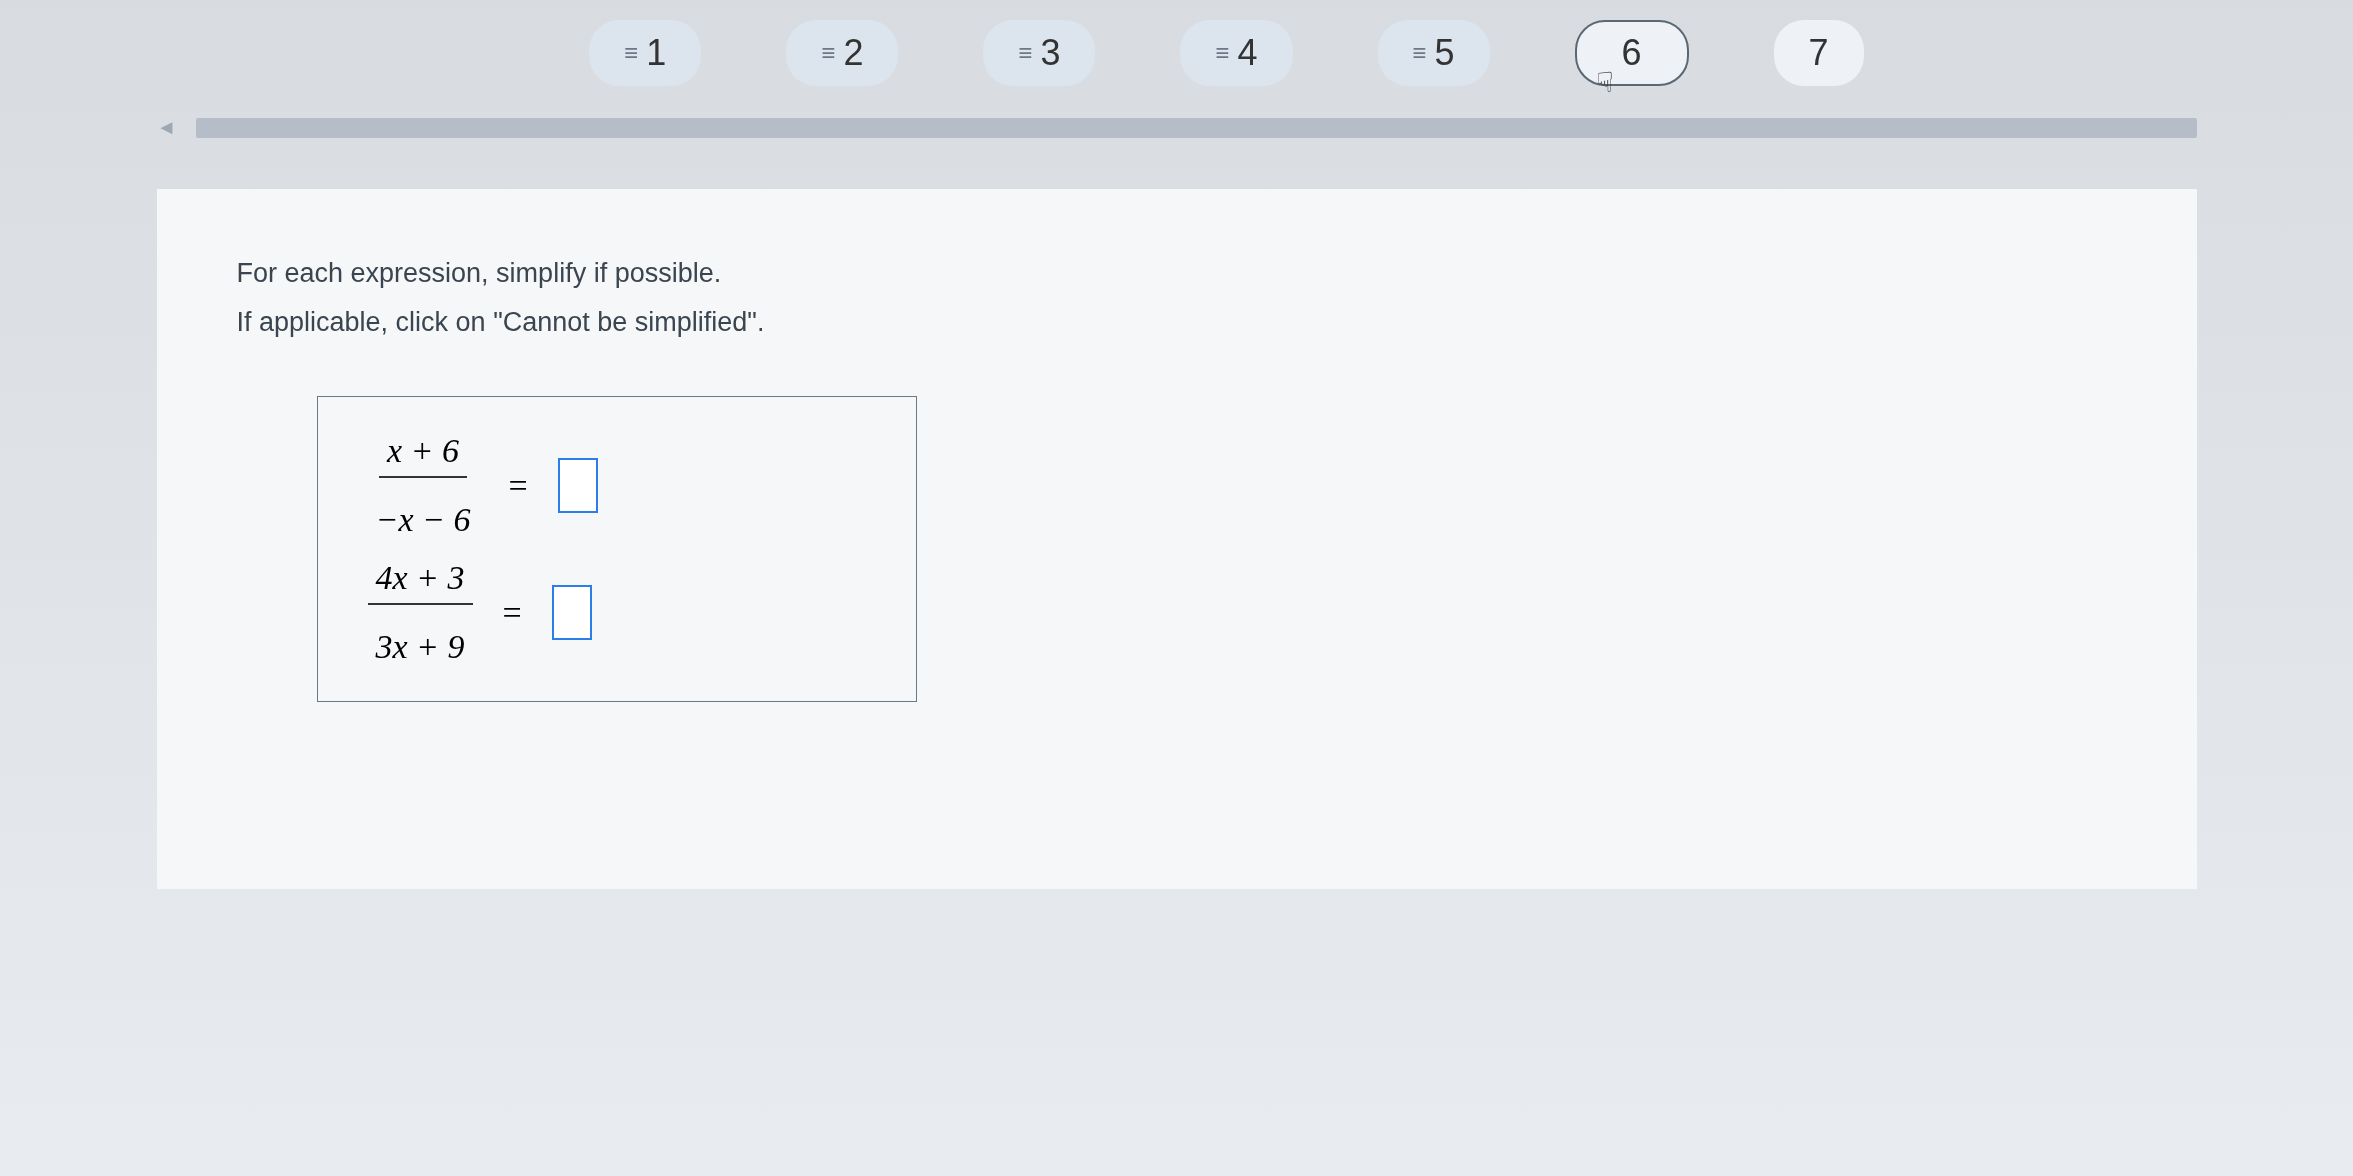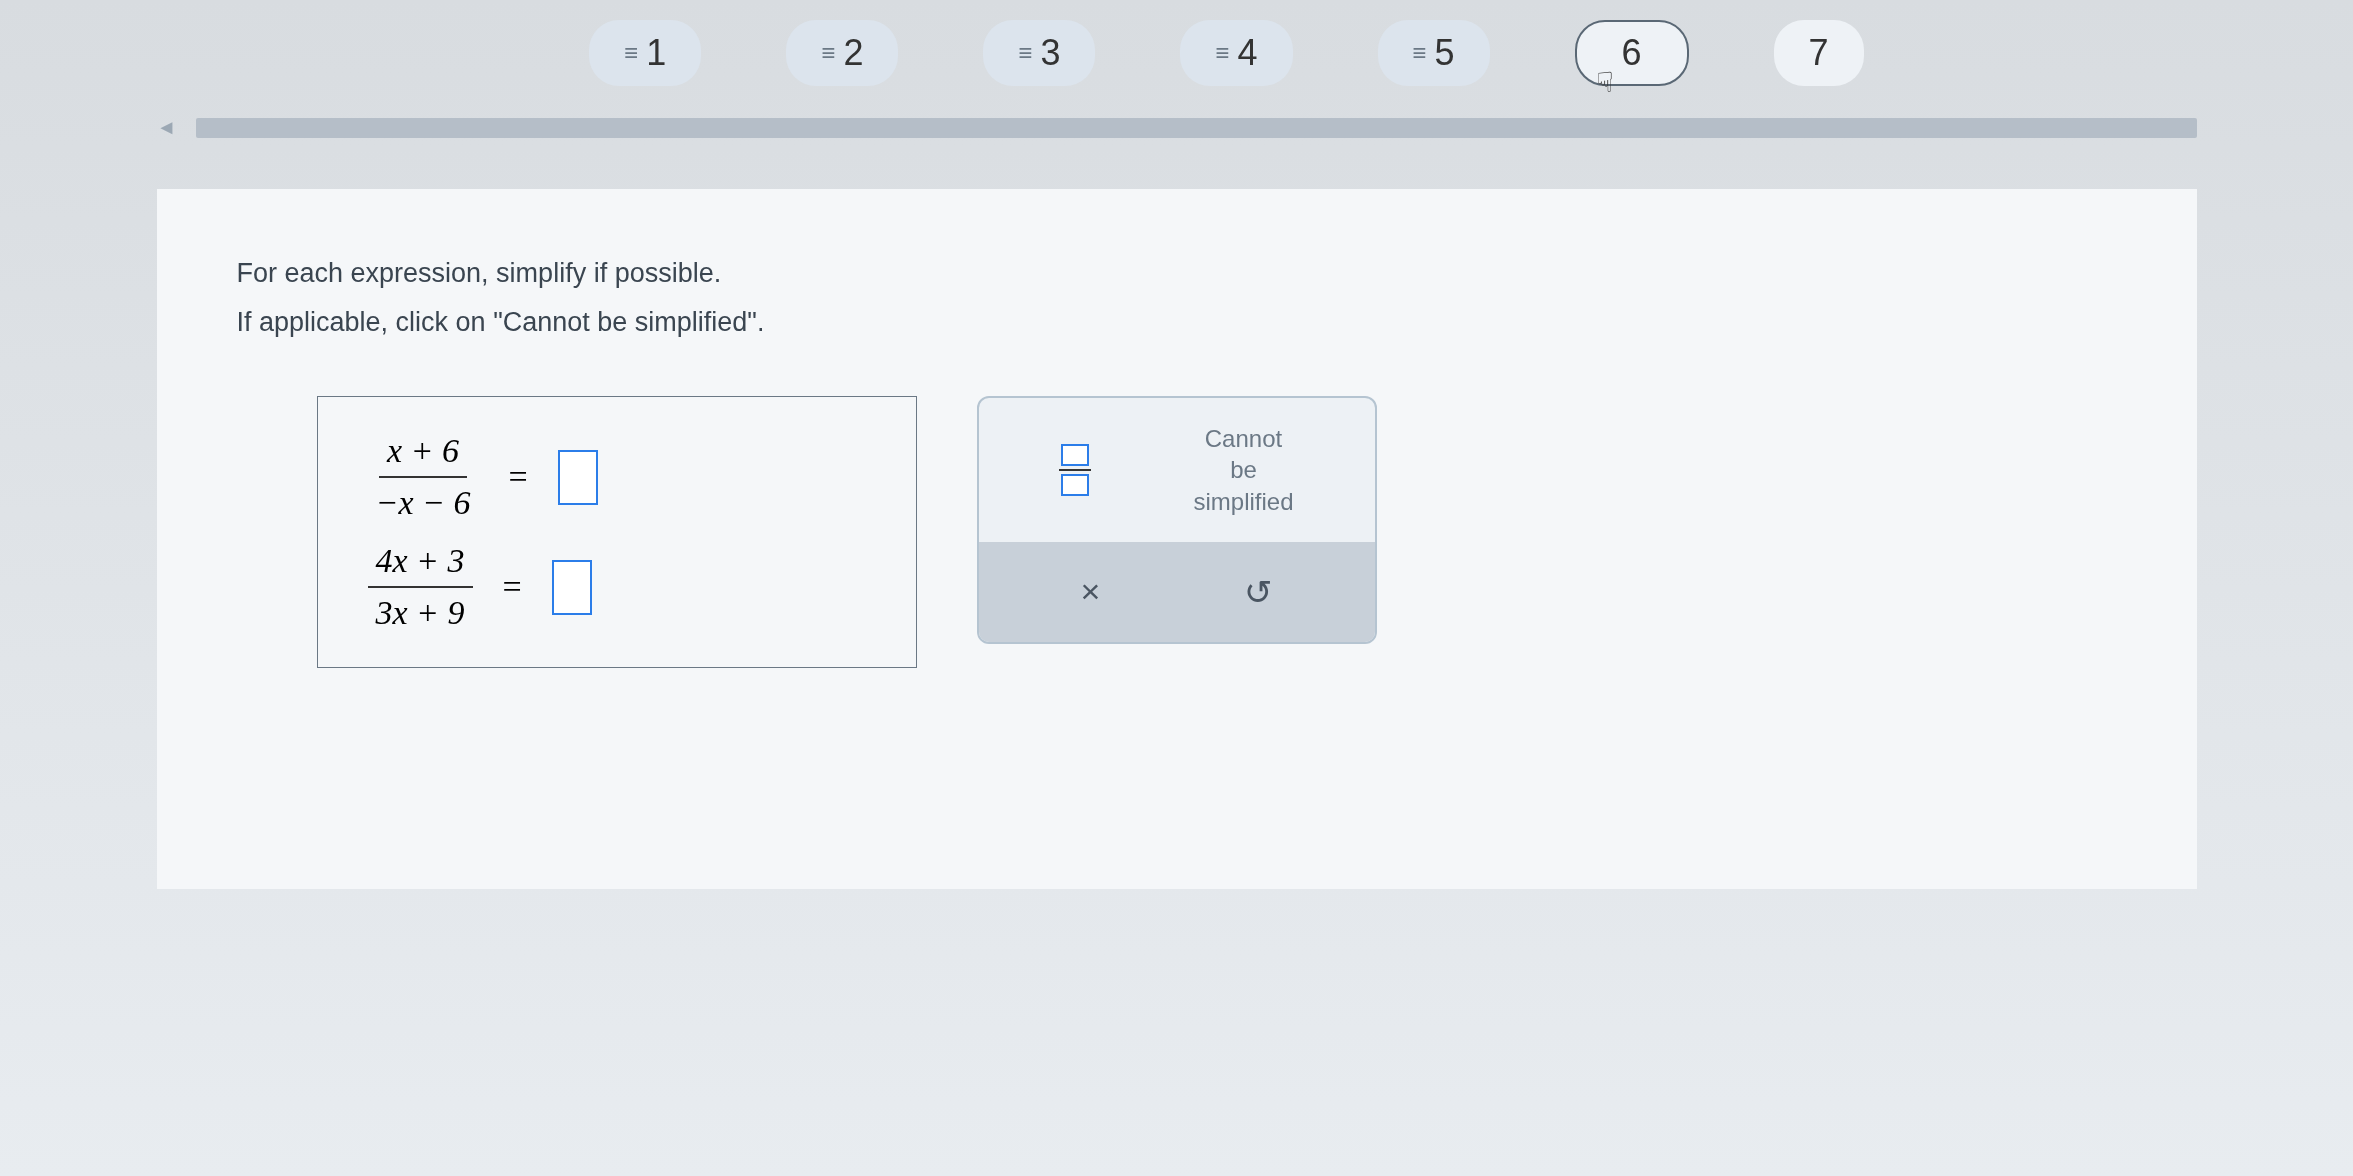--- a/index.html
+++ b/index.html
@@ -105,21 +105,21 @@
       display: inline-flex;
       flex-direction: column;
       align-items: center;
       font-style: italic;
     }
     .fraction-num {
       padding: 0 8px 6px 8px;
       border-bottom: 2px solid #333;
     }
     .fraction-den {
-      padding: 6px 8px 0 8px;
+      padding: 23px 8px 0 8px;
     }
     .equals {
       font-size: 34px;
       font-style: normal;
     }
     .input-box {
       width: 40px;
       height: 55px;
       border: 2px solid #2b7de9;
       background: white;
@@ -233,29 +233,15 @@
         <div class="expression-row">
           <div class="fraction">
             <div class="fraction-num">4x + 3</div>
             <div class="fraction-den">3x + 9</div>
           </div>
           <span class="equals">=</span>
           <div class="input-box"></div>
         </div>
       </div>
 
-      <div class="tool-panel">
-        <div class="tool-row">
-          <div class="fraction-tool">
-            <div class="fraction-tool-box"></div>
-            <div class="fraction-tool-line"></div>
-            <div class="fraction-tool-box"></div>
-          </div>
-          <div class="cannot-simplify">Cannot<br>be<br>simplified</div>
-        </div>
-        <div class="tool-row bottom">
-          <span class="tool-icon">×</span>
-          <span class="tool-icon">↺</span>
-        </div>
-      </div>
     </div>
   </div>
 </div>
 
 </body></html>

